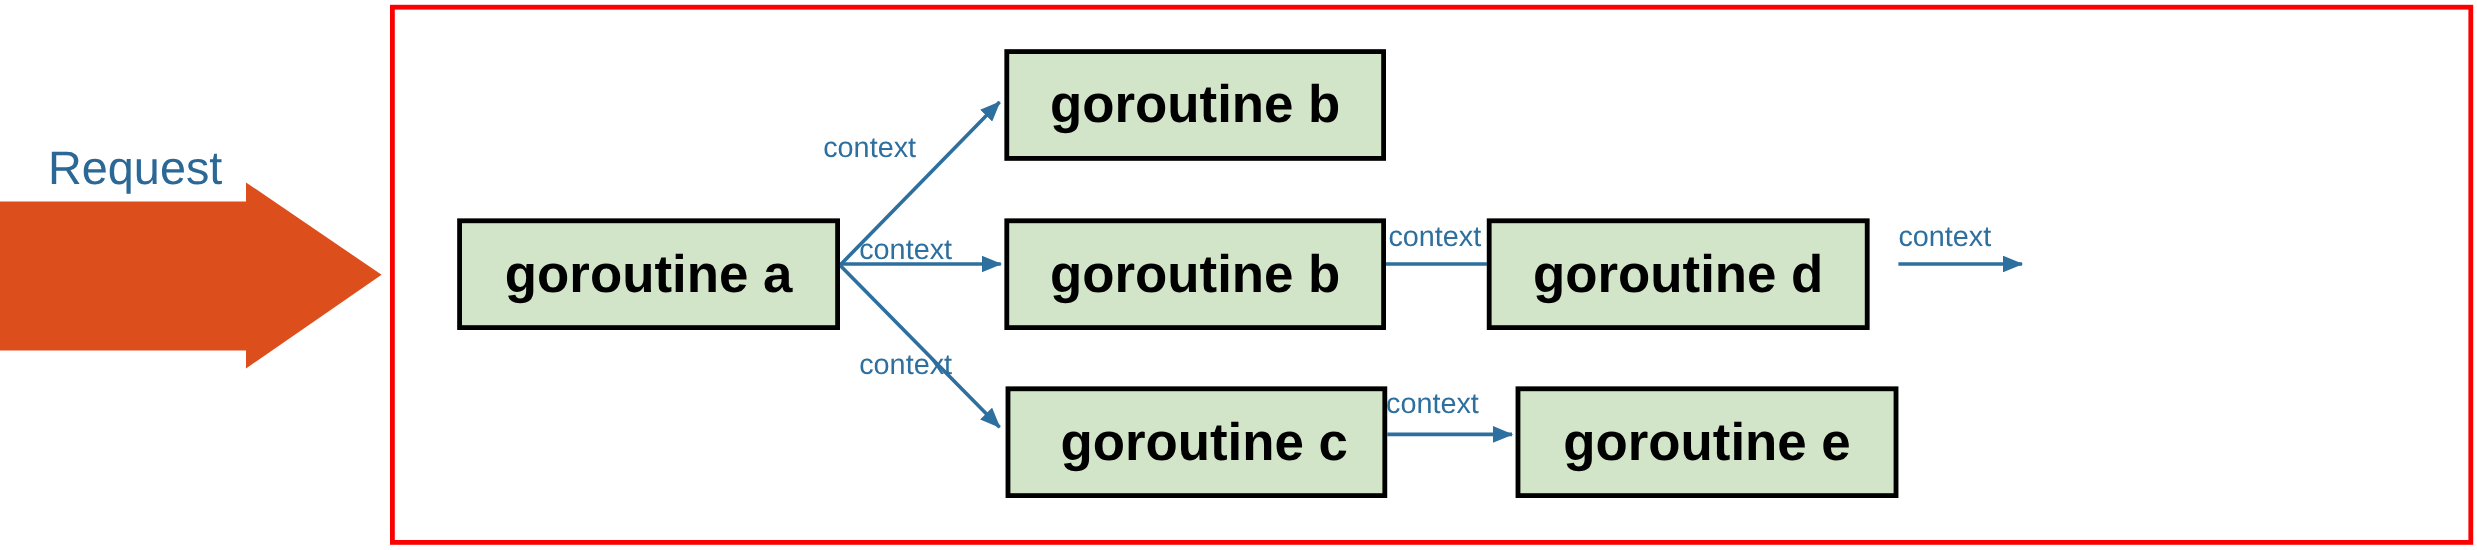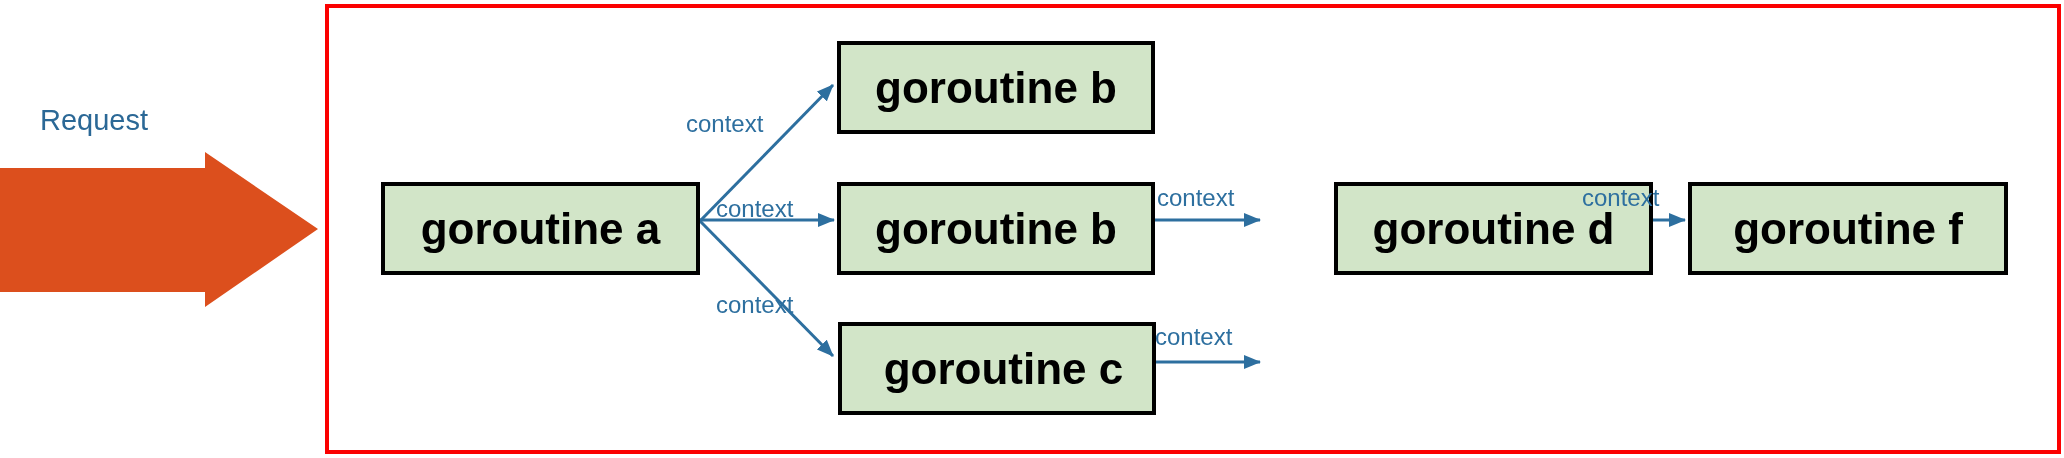--- a/index.html
+++ b/index.html
@@ -18,22 +18,22 @@
   .arrows-layer {
     position: absolute;
     left: 0;
     top: 0;
     width: 2064px;
     height: 458px;
   }
   .request-label {
     position: absolute;
     left: 40px;
-    top: 105px;
-    font-size: 29px;
+    top: 121px;
+    font-size: 39px;
     line-height: 1.05;
     color: var(--request-text-blue, #2b6896);
     white-space: nowrap;
   }
   .orange-arrow {
     fill: var(--request-arrow-orange, #dc4f1d);
     stroke: none;
   }
   .frame {
     position: absolute;
@@ -99,22 +99,22 @@
     <line class="edge-line" x1="1582" y1="220" x2="1685" y2="220" marker-end="url(#arrowhead)"></line>
     <line class="edge-line" x1="1156" y1="362" x2="1260" y2="362" marker-end="url(#arrowhead)"></line>
   </svg>
 
   <div class="frame"></div>
 
   <div class="node" style="left:381px; top:182px; width:319px;text-align:right;">goroutine a</div>
   <div class="node" style="left:837px; top:41px; width:318px;">goroutine b</div>
   <div class="node" style="left:837px; top:182px; width:318px;">goroutine b</div>
   <div class="node" style="left:838px; top:322px; width:318px;padding-left:13px;">goroutine c</div>
-  <div class="node" style="left:1334px; top:182px; width:319px;">goroutine d</div>
-  <div class="node" style="left:1688px; top:182px; width:320px;">goroutine f</div>
+  <div class="node" style="left:1239px; top:182px; width:319px;">goroutine d</div>
+  <div class="node" style="left:1263px; top:322px; width:319px;">goroutine e</div>
 
   <div class="edge-label" style="left:686px; top:112px;">context</div>
   <div class="edge-label" style="left:716px; top:197px;">context</div>
   <div class="edge-label" style="left:716px; top:293px;">context</div>
   <div class="edge-label" style="left:1157px; top:186px;">context</div>
   <div class="edge-label" style="left:1582px; top:186px;">context</div>
   <div class="edge-label" style="left:1155px; top:325px;">context</div>
 
 </div>
 

